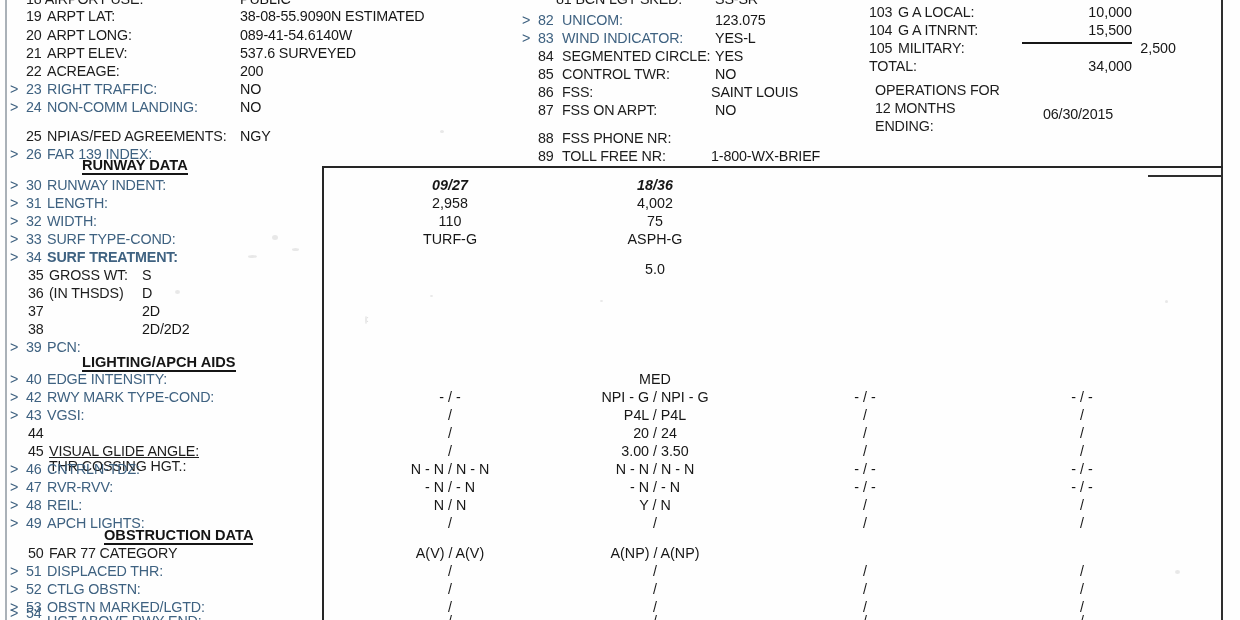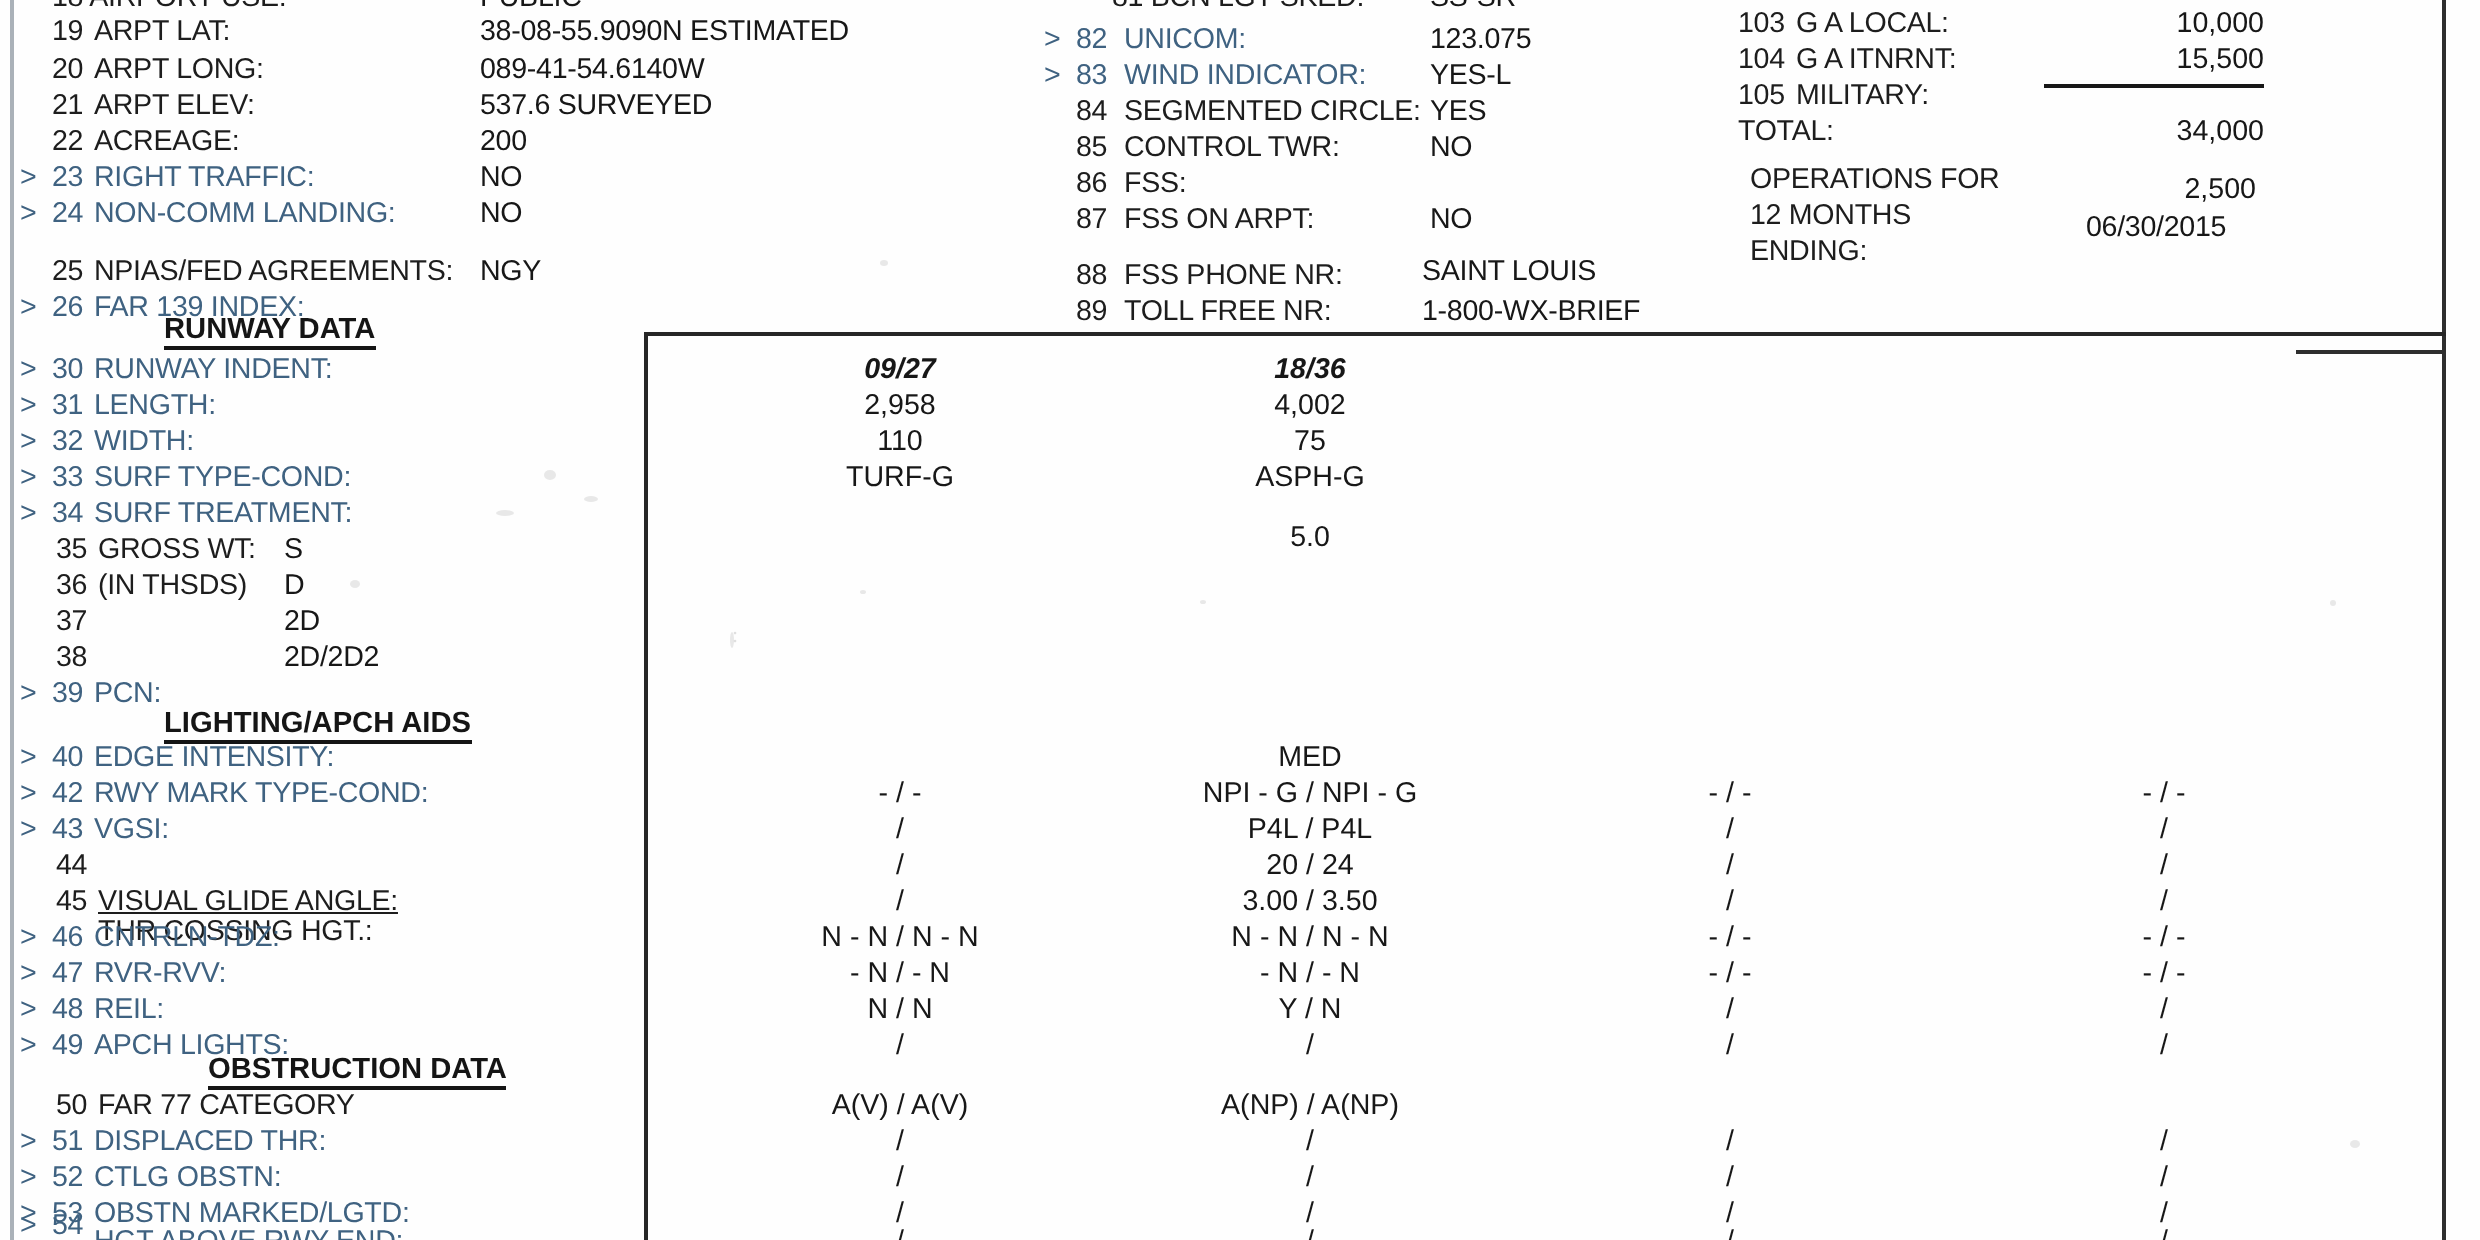--- a/index.html
+++ b/index.html
@@ -215,21 +215,21 @@
   <span class="gt" style="left:10px;top:213px;">&gt;</span>
   <span class="t lbl blue" style="left:26px;top:213px;">32</span>
   <span class="t lbl blue" style="left:47px;top:213px;">WIDTH:</span>
 
   <span class="gt" style="left:10px;top:231px;">&gt;</span>
   <span class="t lbl blue" style="left:26px;top:231px;">33</span>
   <span class="t lbl blue" style="left:47px;top:231px;text-align:center;">SURF TYPE-COND:</span>
 
   <span class="gt" style="left:10px;top:249px;">&gt;</span>
   <span class="t lbl blue" style="left:26px;top:249px;">34</span>
-  <span class="t lbl blue" style="left:47px;top:249px;">SURF TREATMENT:</span>
+  <span class="t lbl blue" style="left:47px;top:249px;font-weight:bold;">SURF TREATMENT:</span>
 
   <span class="t lbl" style="left:28px;top:267px;">35</span>
   <span class="t lbl" style="left:49px;top:267px;">GROSS WT:</span>
   <span class="t val" style="left:142px;top:267px;">S</span>
 
   <span class="t lbl" style="left:28px;top:285px;">36</span>
   <span class="t lbl" style="left:49px;top:285px;">(IN THSDS)</span>
   <span class="t val" style="left:142px;top:285px;">D</span>
 
   <span class="t lbl" style="left:28px;top:303px;">37</span>
@@ -312,21 +312,21 @@
   <span class="t lbl" style="left:538px;top:48px;">84</span>
   <span class="t lbl" style="left:562px;top:48px;">SEGMENTED CIRCLE:</span>
   <span class="t val" style="left:715px;top:48px;">YES</span>
 
   <span class="t lbl" style="left:538px;top:66px;">85</span>
   <span class="t lbl" style="left:562px;top:66px;">CONTROL TWR:</span>
   <span class="t val" style="left:715px;top:66px;">NO</span>
 
   <span class="t lbl" style="left:538px;top:84px;">86</span>
   <span class="t lbl" style="left:562px;top:84px;">FSS:</span>
-  <span class="t val" style="left:711px;top:84px;margin-top:44px;">SAINT LOUIS</span>
+  <span class="t val" style="left:711px;top:84px;">SAINT LOUIS</span>
 
   <span class="t lbl" style="left:538px;top:102px;">87</span>
   <span class="t lbl" style="left:562px;top:102px;">FSS ON ARPT:</span>
   <span class="t val" style="left:715px;top:102px;">NO</span>
 
   <span class="t lbl" style="left:538px;top:130px;">88</span>
   <span class="t lbl" style="left:562px;top:130px;">FSS PHONE NR:</span>
 
   <span class="t lbl" style="left:538px;top:148px;">89</span>
   <span class="t lbl" style="left:562px;top:148px;">TOLL FREE NR:</span>
@@ -335,21 +335,21 @@
   <span class="t lbl" style="left:869px;top:4px;">103</span>
   <span class="t lbl" style="left:898px;top:4px;">G A LOCAL:</span>
   <span class="rt" style="left:1000px;top:4px;width:132px;">10,000</span>
 
   <span class="t lbl" style="left:869px;top:22px;">104</span>
   <span class="t lbl" style="left:898px;top:22px;">G A ITNRNT:</span>
   <span class="rt" style="left:1000px;top:22px;width:132px;">15,500</span>
 
   <span class="t lbl" style="left:869px;top:40px;">105</span>
   <span class="t lbl" style="left:898px;top:40px;">MILITARY:</span>
-  <span class="rt" style="left:996px;top:40px;width:132px;margin-top:47px;">2,500</span>
+  <span class="rt" style="left:1044px;top:40px;width:132px;">2,500</span>
 
   <span class="t lbl" style="left:869px;top:58px;">TOTAL:</span>
   <span class="rt" style="left:1000px;top:58px;width:132px;">34,000</span>
 
   <span class="t lbl" style="left:875px;top:82px;">OPERATIONS FOR</span>
   <span class="t lbl" style="left:875px;top:100px;">12 MONTHS</span>
   <span class="t lbl" style="left:875px;top:118px;">ENDING:</span>
   <span class="t val" style="left:1043px;top:106px;">06/30/2015</span>
 
   <span class="ctr bold" style="left:370px;top:177px;width:160px;">09/27</span>

